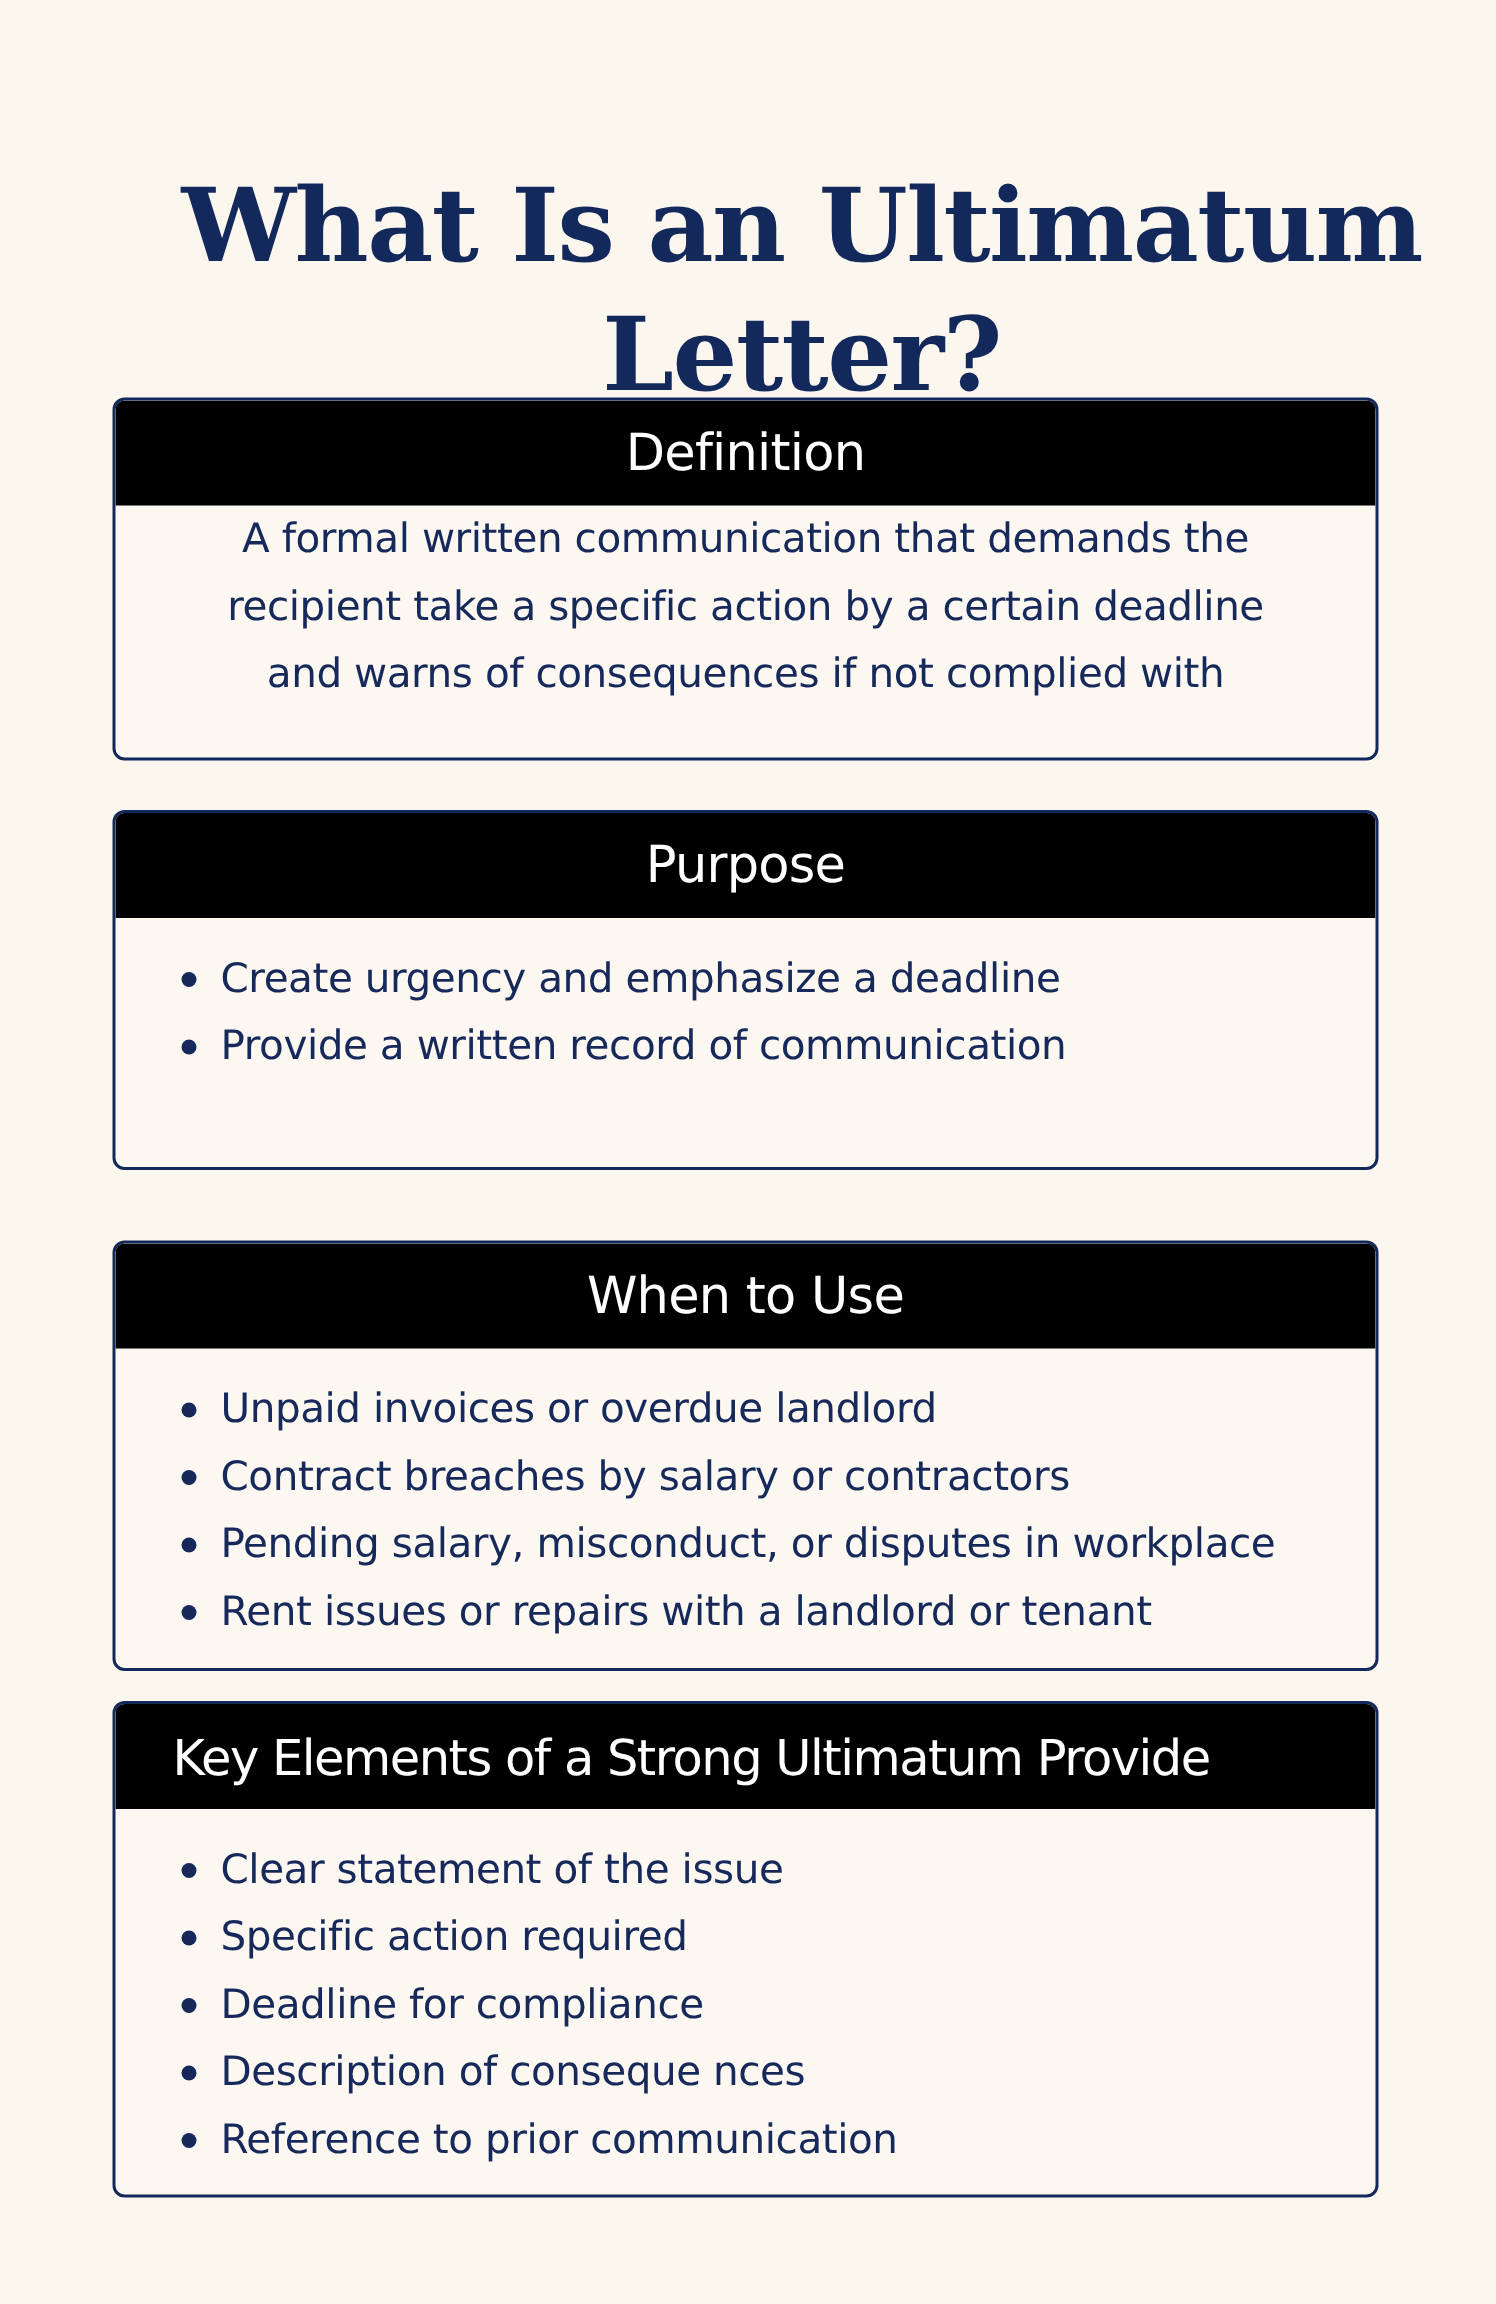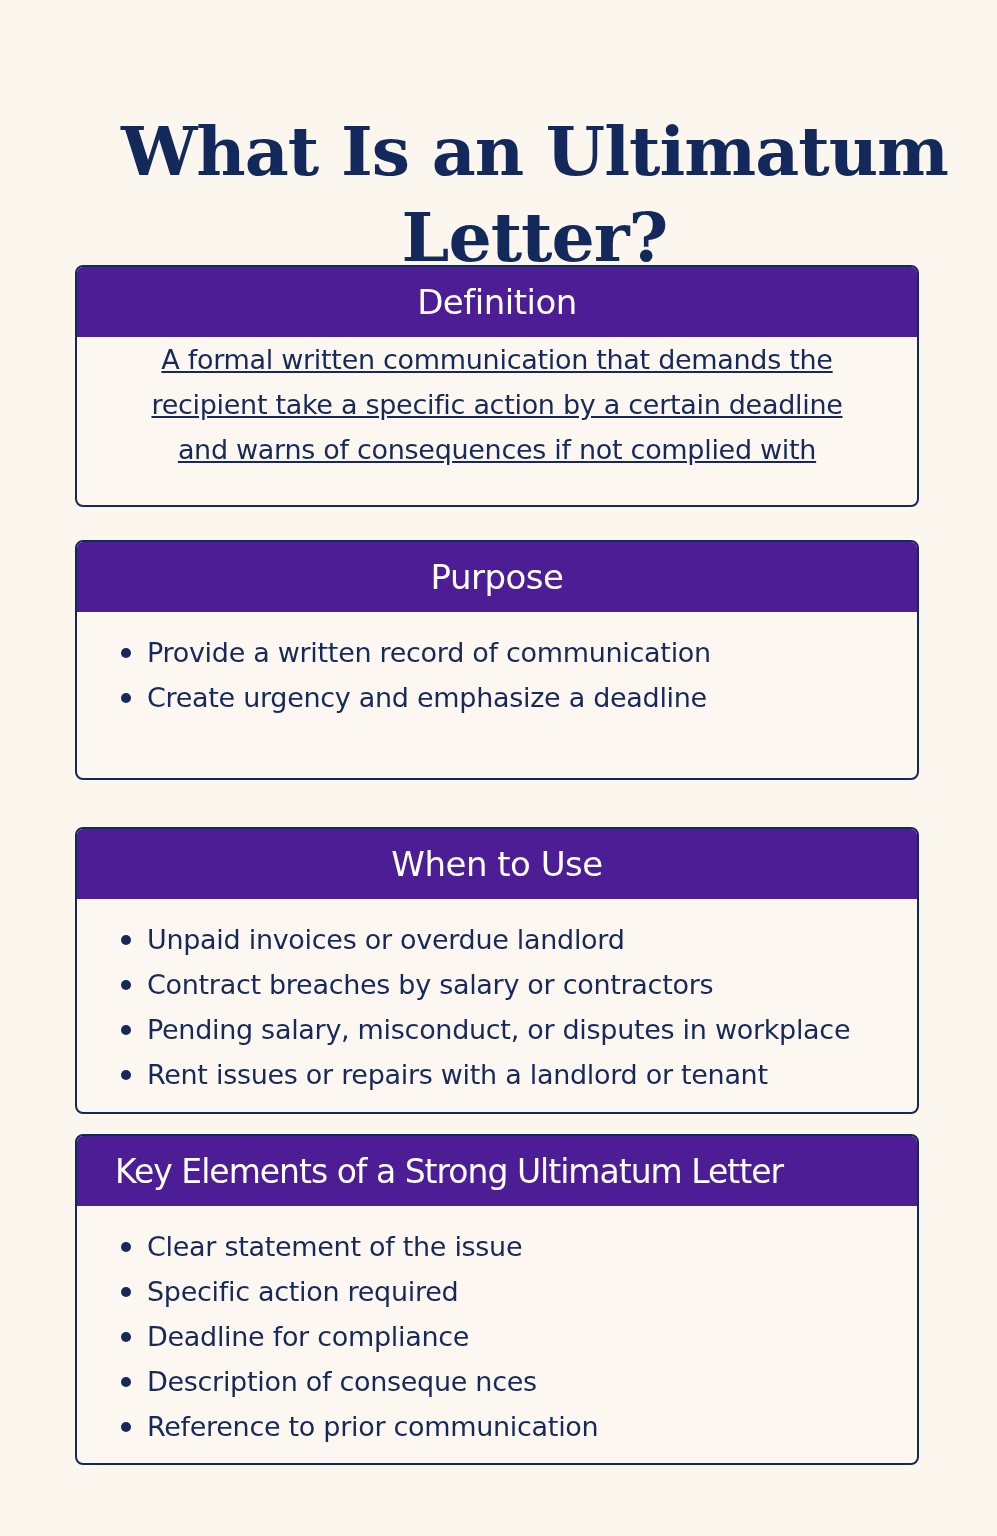--- a/index.html
+++ b/index.html
@@ -35,21 +35,21 @@
       position: absolute;
       left: 75px;
       width: 844px;
       border: 2px solid #14295b;
       border-radius: 8px;
       background: #fcf8f1;
       overflow: hidden;
       box-sizing: border-box;
     }
     .card-header {
-      background: #4c1d95;
+      background: #000000;
       color: #ffffff;
       height: 70px;
       display: flex;
       align-items: center;
       justify-content: center;
       font-family: "DejaVu Sans", "Liberation Sans", sans-serif;
       font-size: 34px;
       font-weight: 500;
       letter-spacing: -0.5px;
     }
@@ -66,21 +66,20 @@
       color: #16295a;
       letter-spacing: -0.3px;
     }
     .definition-text {
       text-align: center;
       line-height: 45px;
       padding-top: 0;
     }
     .definition-text span {
       display: block;
-      text-decoration: underline;
     }
     ul.bullets {
       list-style: none;
       margin: 0;
       padding: 0;
     }
     ul.bullets li {
       position: relative;
       padding-left: 30px;
       line-height: 45px;
@@ -110,40 +109,40 @@
     <span>A formal written communication that demands the</span>
     <span>recipient take a specific action by a certain deadline</span>
     <span>and warns of consequences if not complied with</span>
   </div>
 </section>
 
 <section class="card" style="top:540px;height:240px;">
   <div class="card-header">Purpose</div>
   <div class="card-body">
     <ul class="bullets">
+      <li><span class="dot"></span><span>Create urgency and emphasize a deadline</span></li>
       <li><span class="dot"></span><span>Provide a written record of communication</span></li>
-      <li><span class="dot"></span><span>Create urgency and emphasize a deadline</span></li>
     </ul>
   </div>
 </section>
 
 <section class="card" style="top:827px;height:287px;">
   <div class="card-header">When to Use</div>
   <div class="card-body">
     <ul class="bullets">
       <li><span class="dot"></span><span>Unpaid invoices or overdue landlord</span></li>
       <li><span class="dot"></span><span>Contract breaches by salary or contractors</span></li>
       <li><span class="dot"></span><span>Pending salary, misconduct, or disputes in workplace</span></li>
       <li><span class="dot"></span><span>Rent issues or repairs with a landlord or tenant</span></li>
     </ul>
   </div>
 </section>
 
 <section class="card" style="top:1134px;height:331px;">
-  <div class="card-header left">Key Elements of a Strong Ultimatum Letter</div>
+  <div class="card-header left">Key Elements of a Strong Ultimatum Provide</div>
   <div class="card-body">
     <ul class="bullets">
       <li><span class="dot"></span><span>Clear statement of the issue</span></li>
       <li><span class="dot"></span><span>Specific action required</span></li>
       <li><span class="dot"></span><span>Deadline for compliance</span></li>
       <li><span class="dot"></span><span>Description of conseque nces</span></li>
       <li><span class="dot"></span><span>Reference to prior communication</span></li>
     </ul>
   </div>
 </section>

